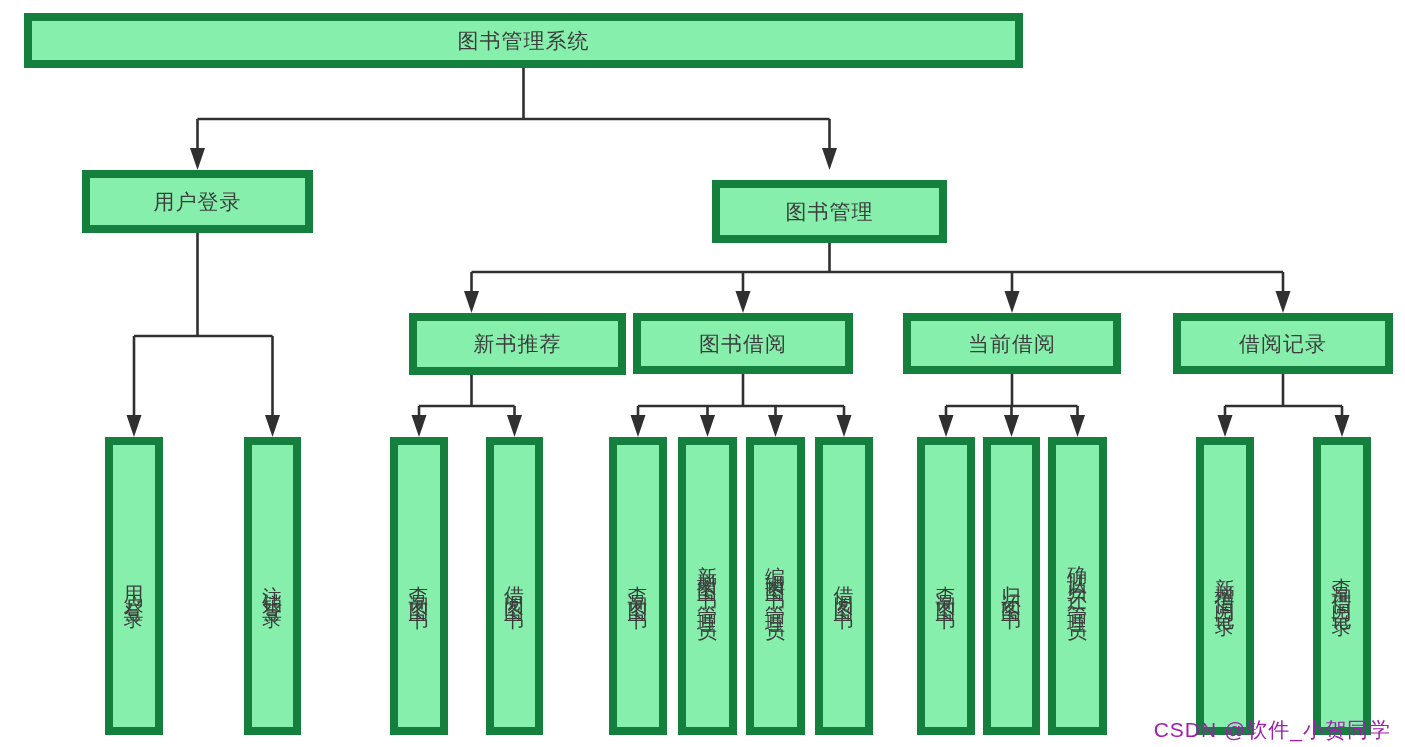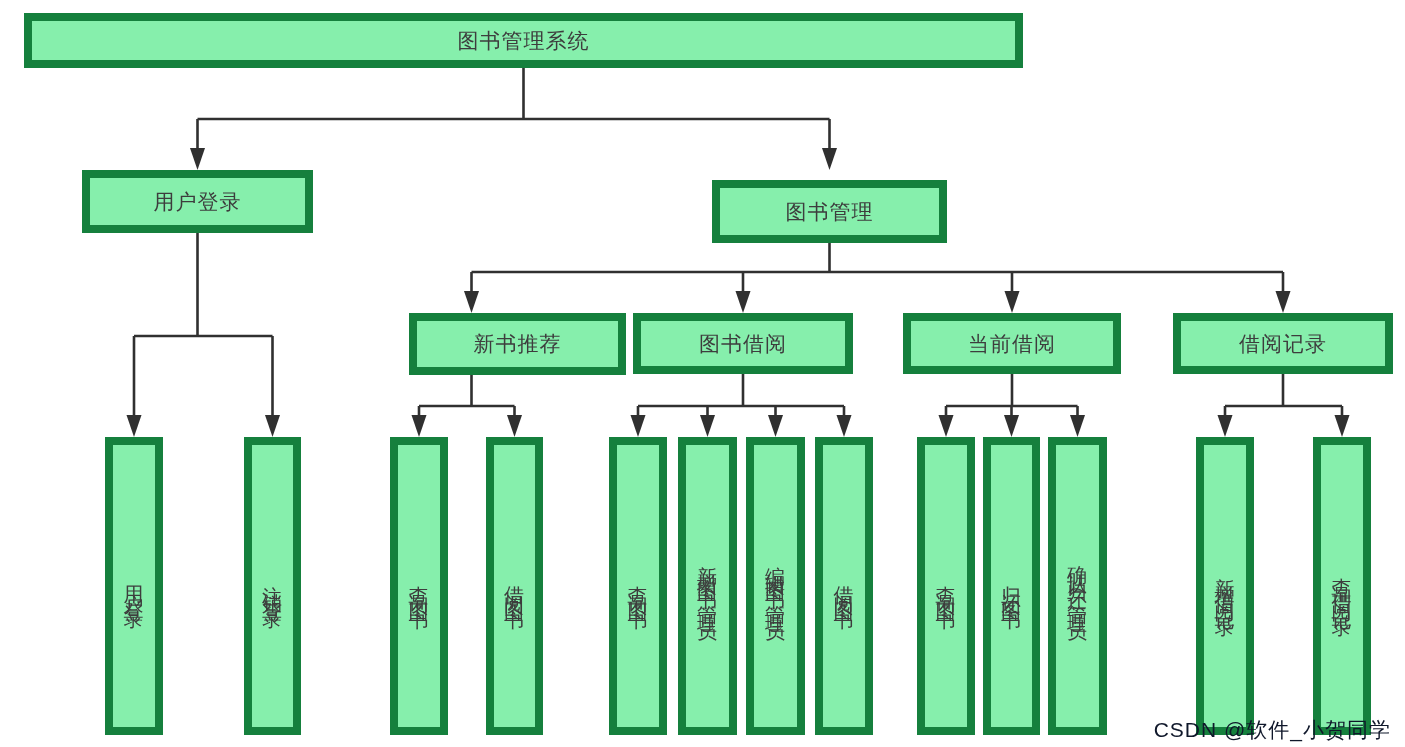--- a/index.html
+++ b/index.html
@@ -44,21 +44,21 @@
     text-orientation: mixed;
     letter-spacing: 8px;
     line-height: 1;
   }
   .watermark {
     position: absolute;
     right: 14px;
     bottom: 3px;
     z-index: 3;
     font-size: 21px;
-    color: #0f172a;
+    color: #a21caf;
     letter-spacing: 1px;
     white-space: nowrap;
     margin-top: 12px;
   }
 </style>
 </head>
 <body>
 
 <div id="stage">
 

